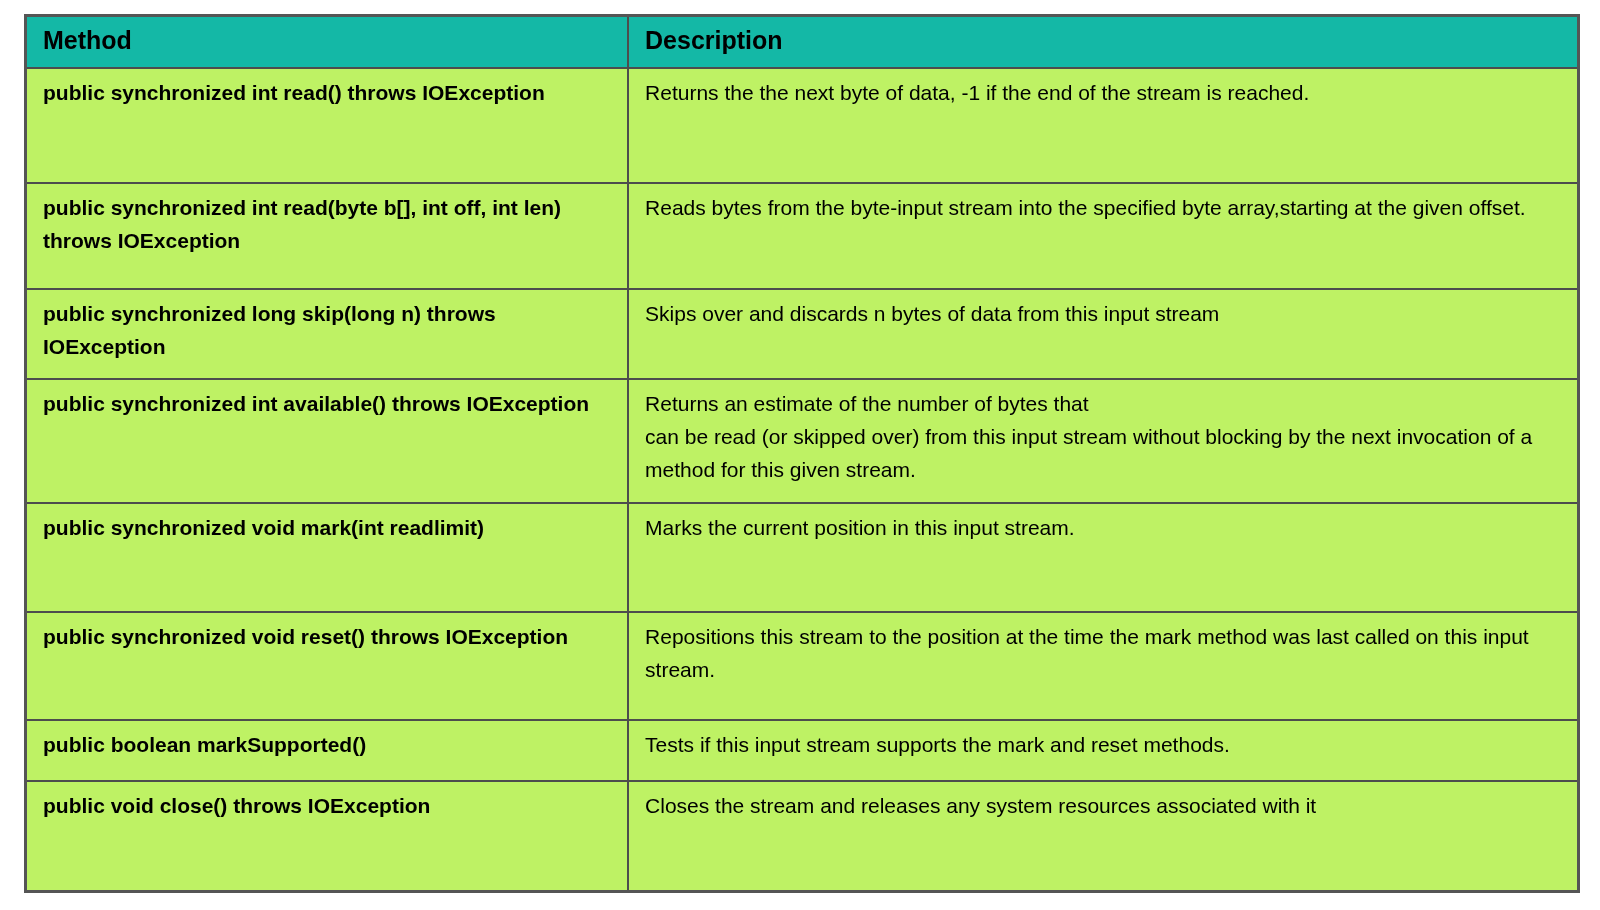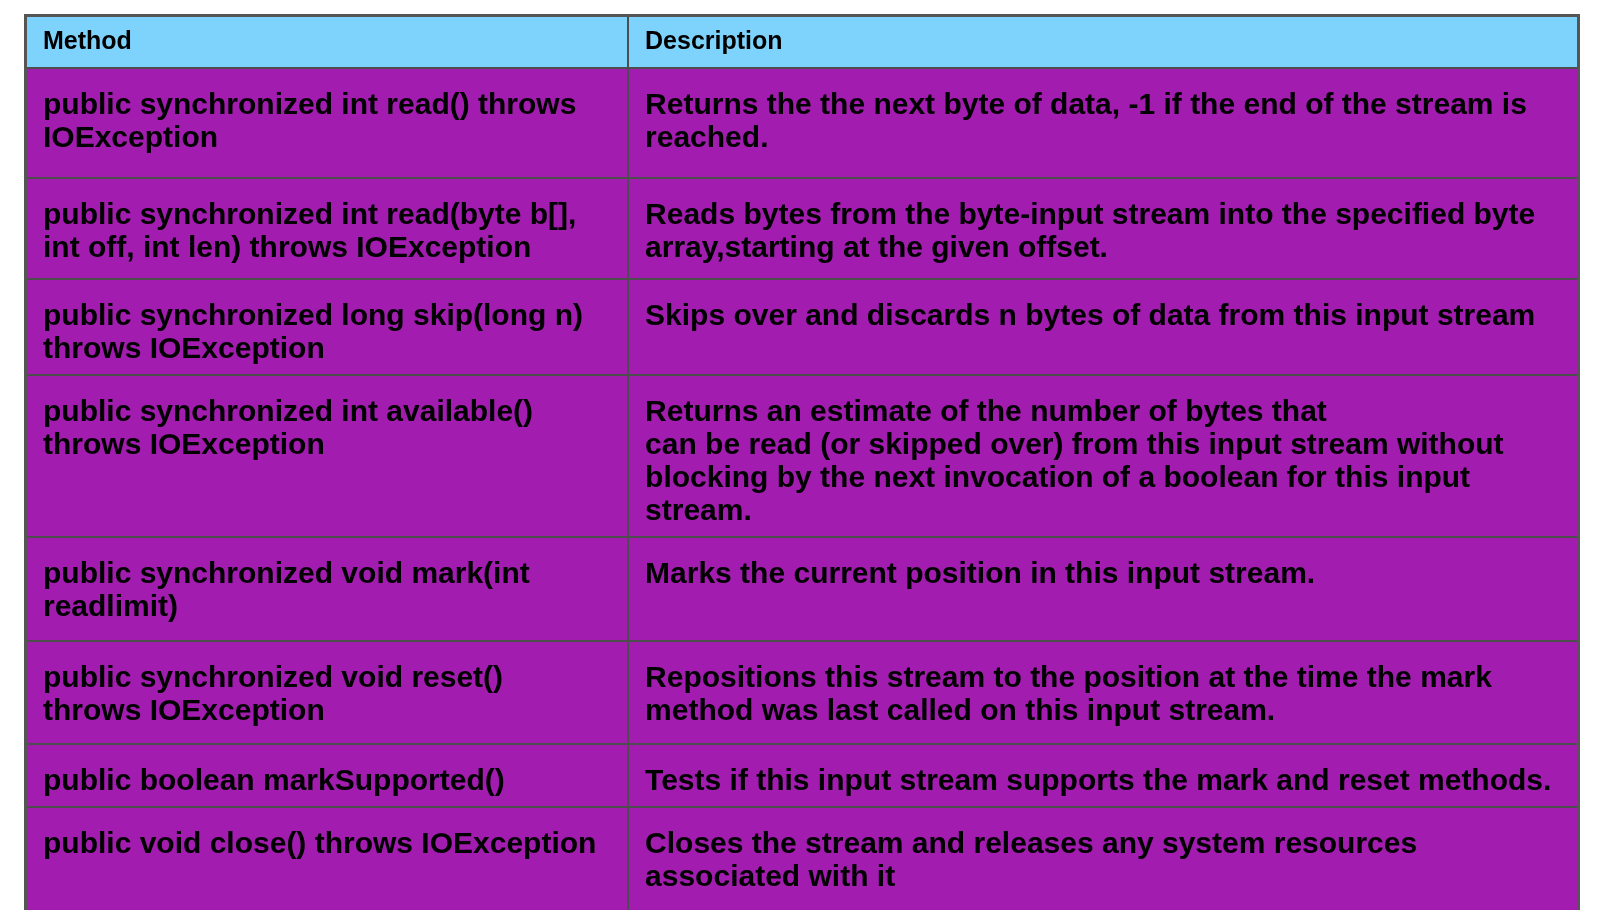--- a/index.html
+++ b/index.html
@@ -27,40 +27,40 @@
   }
   col.c-method { width: 38.8%; }
   col.c-desc   { width: 61.2%; }
   th, td {
     border: 2px solid #4d4d4d;
     vertical-align: top;
     text-align: left;
     overflow: hidden;
   }
   thead th {
-    background: #7dd3fc;
+    background: #14b8a6;
     font-size: 25px;
     font-weight: bold;
     vertical-align: middle;
     padding: 4px 16px 6px 16px;
     height: 52px;
     box-sizing: border-box;
   }
   td {
-    background: #a21caf;
-    font-size: 30px;
+    background: #bef264;
+    font-size: 21px;
     line-height: 33px;
-    padding: 18px 18px 10px 16px;
+    padding: 7px 18px 10px 16px;
     box-sizing: border-box;
   }
   td.method-cell {
     font-weight: bold;
   }
   td.desc-cell {
-    font-weight: bold;
+    font-weight: normal;
     white-space: pre-line;
   }
   tbody tr:nth-child(1) { height: 110px; }
   tbody tr:nth-child(2) { height: 101px; }
   tbody tr:nth-child(3) { height: 76px; }
   tbody tr:nth-child(4) { height: 106px; }
   tbody tr:nth-child(5) { height: 104px; }
   tbody tr:nth-child(6) { height: 103px; }
   tbody tr:nth-child(7) { height: 58px;  }
   tbody tr:nth-child(8) { height: 105px; margin-top: 24px; }
@@ -89,21 +89,21 @@
     <td class="method-cell">public synchronized int read(byte b[], int off, int len) throws IOException</td>
     <td class="desc-cell">Reads bytes from the byte-input stream into the specified byte array,starting at the given offset.</td>
   </tr>
         <tr>
     <td class="method-cell">public synchronized long skip(long n) throws IOException</td>
     <td class="desc-cell">Skips over and discards n bytes of data from this input stream</td>
   </tr>
         <tr>
     <td class="method-cell">public synchronized int available() throws IOException</td>
     <td class="desc-cell">Returns an estimate of the number of bytes that
-can be read (or skipped over) from this input stream without blocking by the next invocation of a boolean for this input stream.</td>
+can be read (or skipped over) from this input stream without blocking by the next invocation of a method for this given stream.</td>
   </tr>
         <tr>
     <td class="method-cell">public synchronized void mark(int readlimit)</td>
     <td class="desc-cell">Marks the current position in this input stream.</td>
   </tr>
         <tr>
     <td class="method-cell">public synchronized void reset() throws IOException</td>
     <td class="desc-cell">Repositions this stream to the position at the time the mark method was last called on this input stream.</td>
   </tr>
         <tr>

